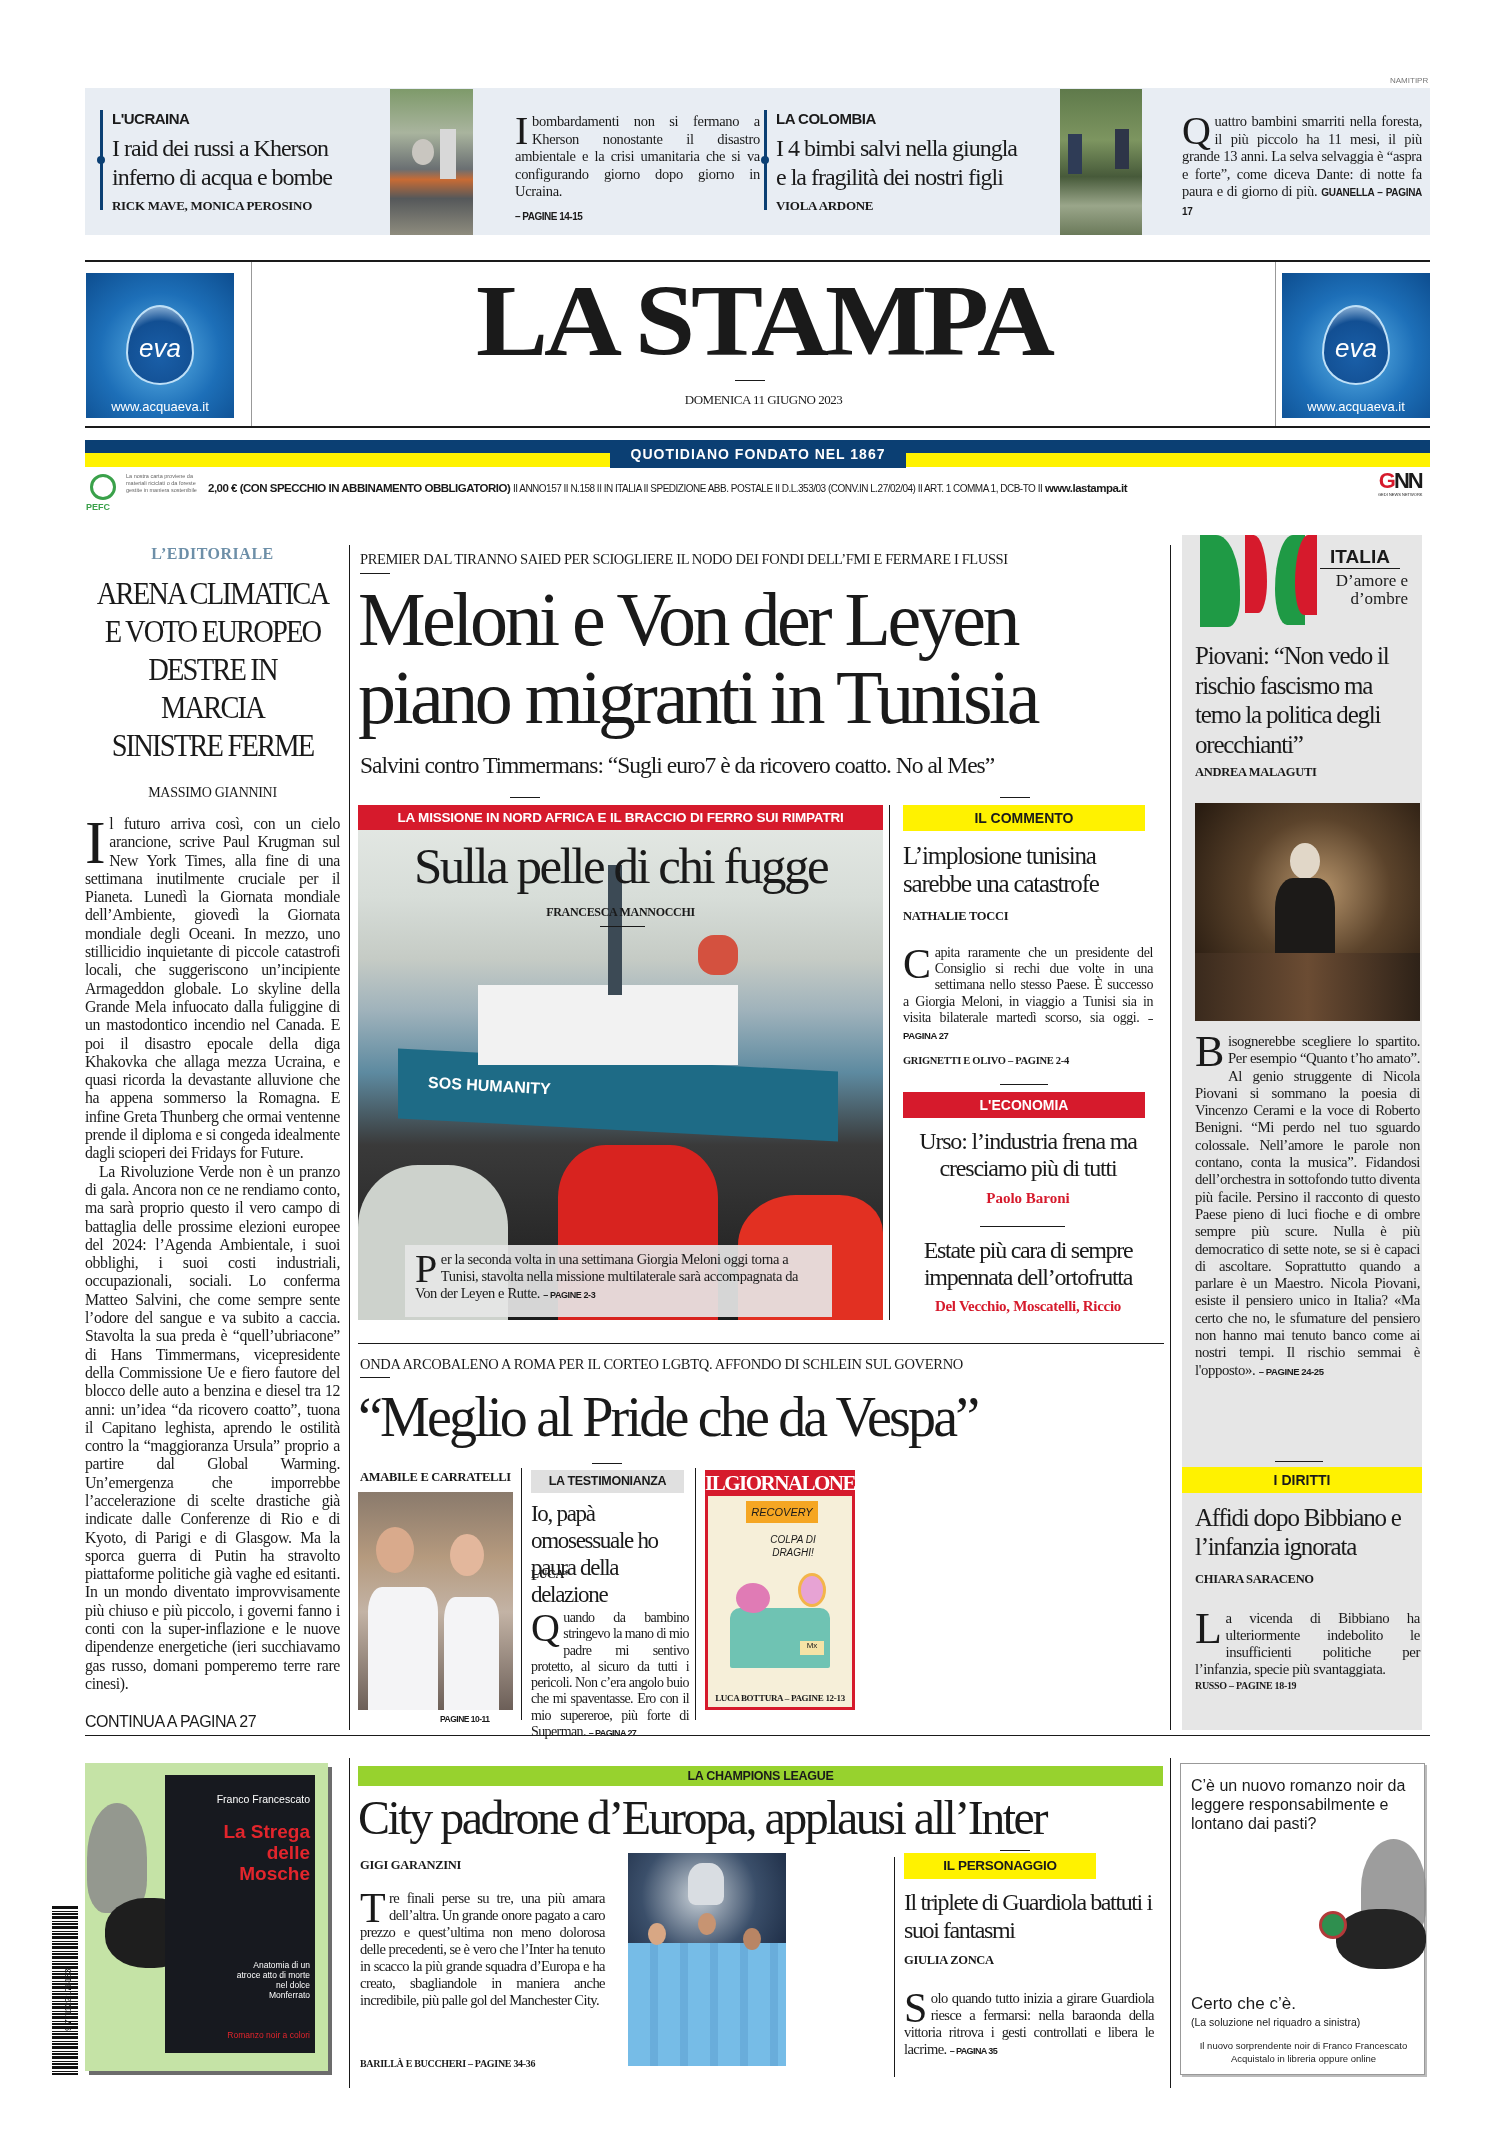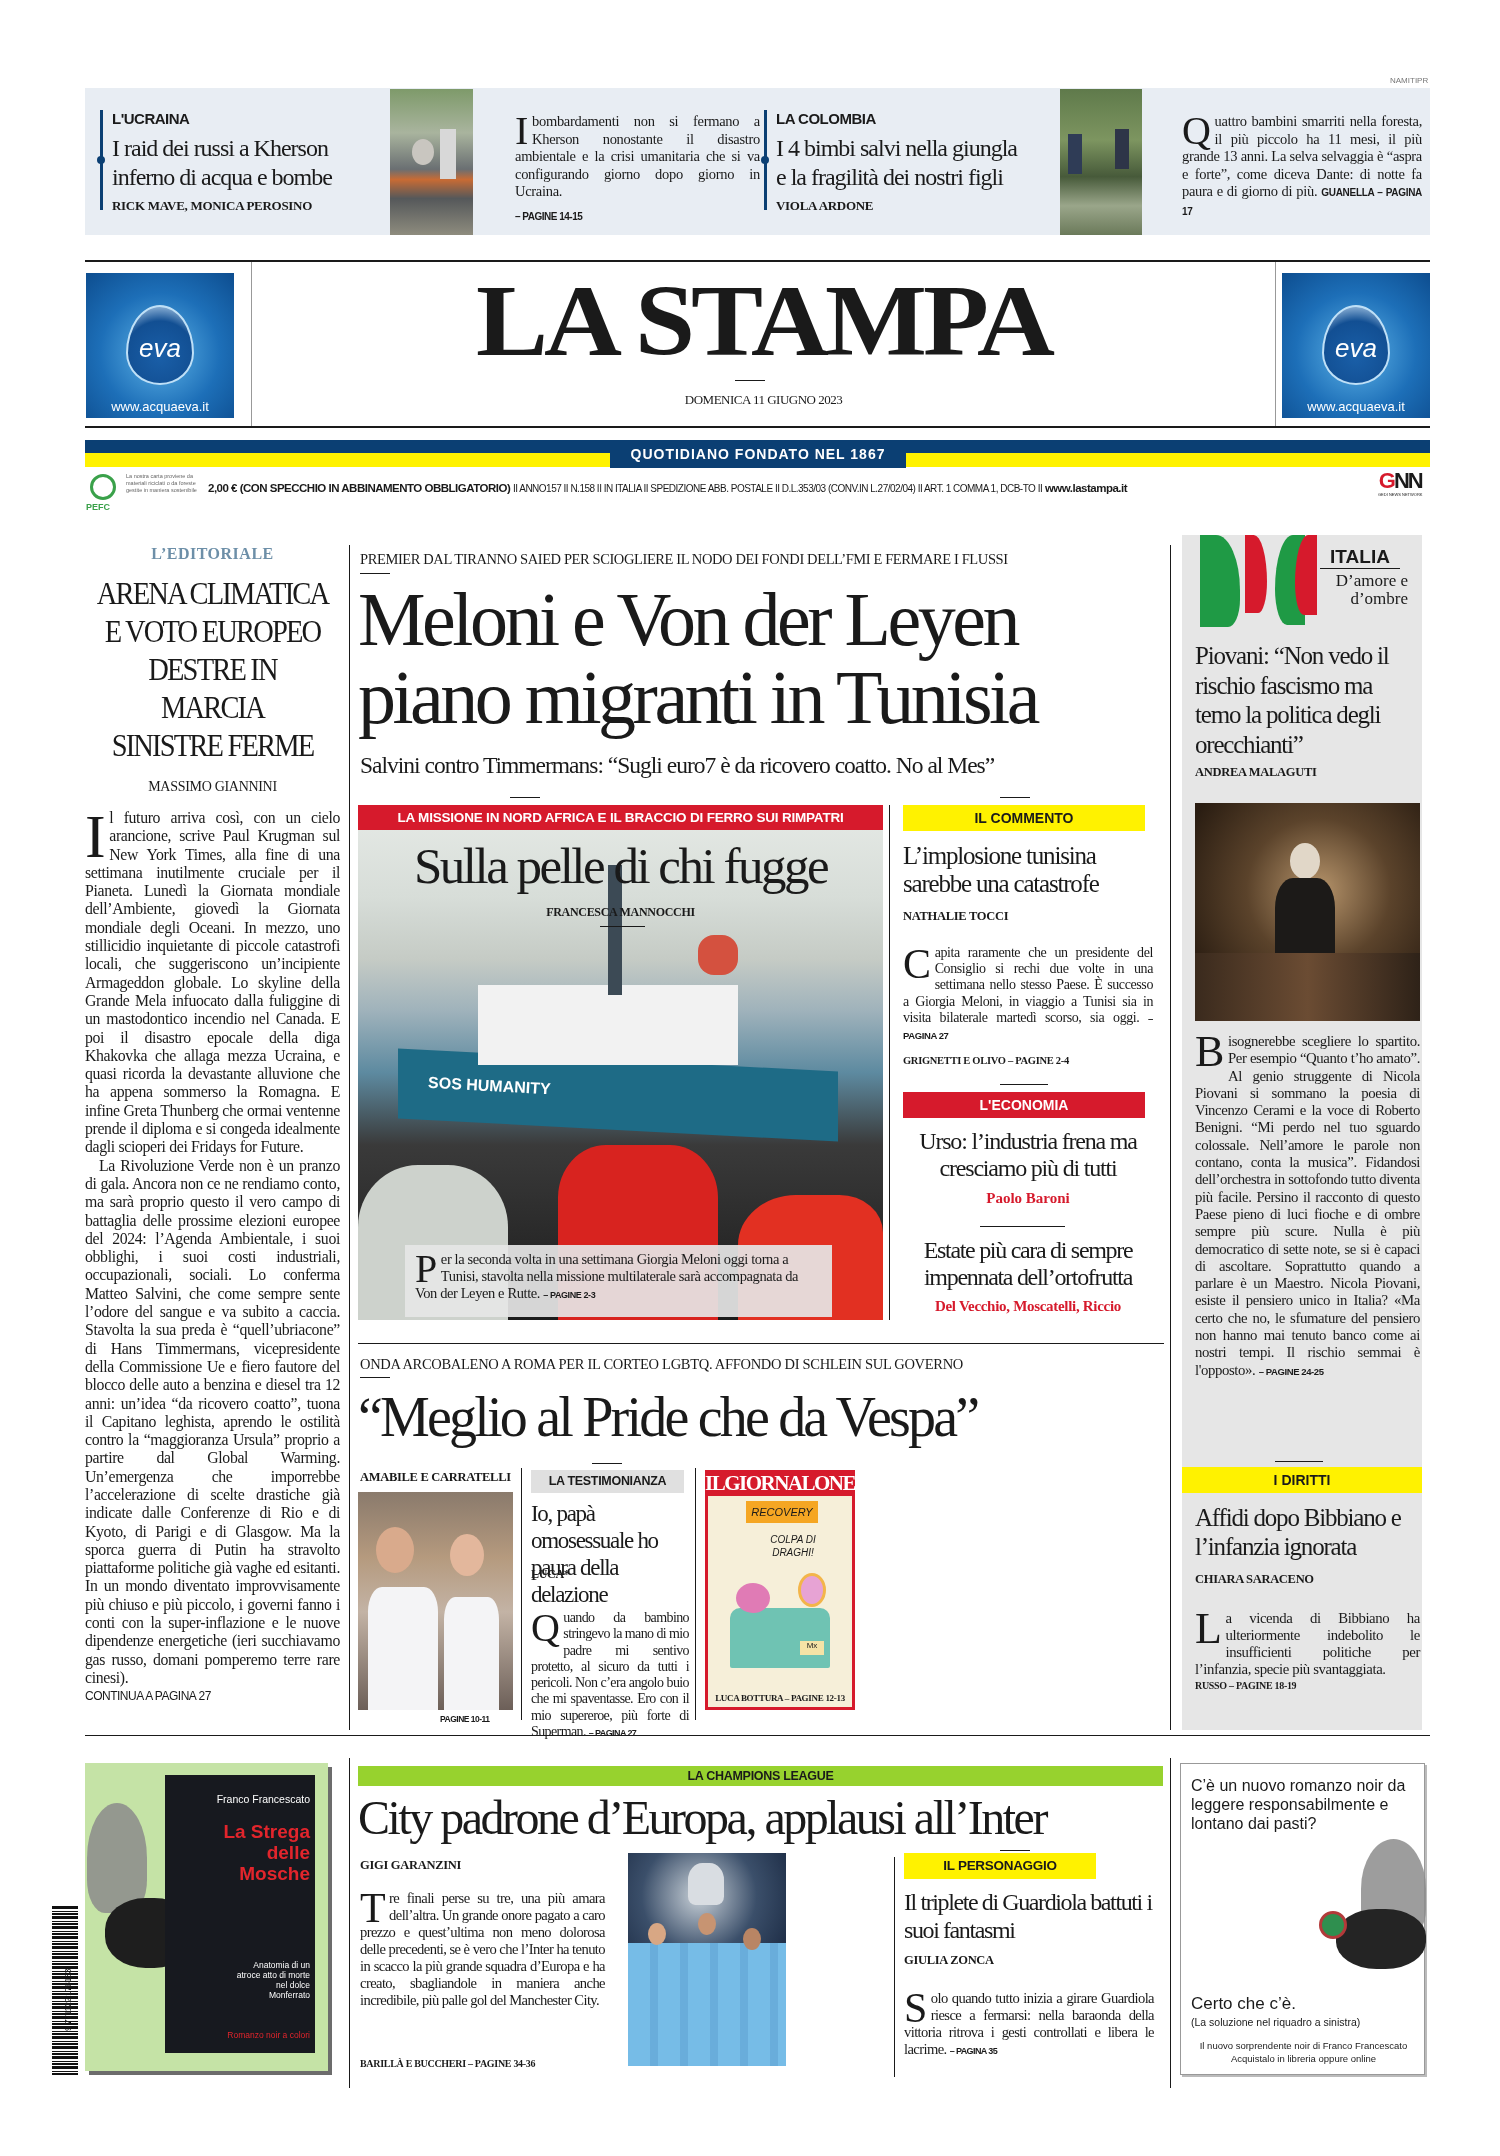--- a/index.html
+++ b/index.html
@@ -103,26 +103,26 @@
 </div>
 
 <div class="abs" style="left:85px;top:545px;width:255px;height:1175px">
   <div class="serif" style="text-align:center;font-size:16px;font-weight:bold;color:#6d8fa8;letter-spacing:0.5px">L’EDITORIALE</div>
   <div class="serif" style="margin-top:12px;text-align:center;font-size:31px;line-height:38px;letter-spacing:-2px;transform:scaleX(0.92)">
     <div>ARENA CLIMATICA</div>
     <div>E VOTO EUROPEO</div>
     <div>DESTRE IN MARCIA</div>
     <div>SINISTRE FERME</div>
   </div>
-  <div class="serif" style="margin-top:14px;text-align:center;font-size:14px;letter-spacing:-0.3px">MASSIMO GIANNINI</div>
+  <div class="serif" style="margin-top:20px;text-align:center;font-size:14px;letter-spacing:-0.3px">MASSIMO GIANNINI</div>
   <div class="serif just" style="margin-top:14px;font-size:15.8px;line-height:18.3px;letter-spacing:-0.35px">
     <p><span class="dropcap" style="font-size:62px;line-height:50px;margin-top:2px">I</span><span>l futuro arriva così, con un cielo arancione, scrive Paul Krugman sul New York Times, alla fine di una settimana inutilmente cruciale per il Pianeta. Lunedì la Giornata mondiale dell’Ambiente, giovedì la Giornata mondiale degli Oceani. In mezzo, uno stillicidio inquietante di piccole catastrofi locali, che suggeriscono un’incipiente Armageddon globale. Lo skyline della Grande Mela infuocato dalla fuliggine di un mastodontico incendio nel Canada. E poi il disastro epocale della diga Khakovka che allaga mezza Ucraina, e quasi ricorda la devastante alluvione che ha appena sommerso la Romagna. E infine Greta Thunberg che ormai ventenne prende il diploma e si congeda idealmente dagli scioperi dei Fridays for Future.</span></p>
     <p style="text-indent:14px">La Rivoluzione Verde non è un pranzo di gala. Ancora non ce ne rendiamo conto, ma sarà proprio questo il vero campo di battaglia delle prossime elezioni europee del 2024: l’Agenda Ambientale, i suoi obblighi, i suoi costi industriali, occupazionali, sociali. Lo conferma Matteo Salvini, che come sempre sente l’odore del sangue e va subito a caccia. Stavolta la sua preda è “quell’ubriacone” di Hans Timmermans, vicepresidente della Commissione Ue e fiero fautore del blocco delle auto a benzina e diesel tra 12 anni: un’idea “da ricovero coatto”, tuona il Capitano leghista, aprendo le ostilità contro la “maggioranza Ursula” proprio a partire dal Global Warming. Un’emergenza che imporrebbe l’accelerazione di scelte drastiche già indicate dalle Conferenze di Rio e di Kyoto, di Parigi e di Glasgow. Ma la sporca guerra di Putin ha stravolto piattaforme politiche già vaghe ed esitanti. In un mondo diventato improvvisamente più chiuso e più piccolo, i governi fanno i conti con la super-inflazione e le nuove dipendenze energetiche (ieri succhiavamo gas russo, domani pomperemo terre rare cinesi).</p>
   </div>
-  <div class="cond" style="margin-top:2px;font-size:12px">CONTINUA A PAGINA 27</div>
+  <div class="cond" style="margin-top:20px;font-size:16px">CONTINUA A PAGINA 27</div>
 </div>
 <div class="vline" style="left:349px;top:545px;height:1185px"></div>
 
 <div class="abs serif" style="left:360px;top:551px;width:805px;font-size:14.5px;letter-spacing:-0.4px;white-space:nowrap">PREMIER DAL TIRANNO SAIED PER SCIOGLIERE IL NODO DEI FONDI DELL’FMI E FERMARE I FLUSSI</div>
 <div class="abs rule-short" style="left:360px;top:573px;width:30px;height:1px"></div>
 <div class="abs serif" style="left:358px;top:580px;width:815px;font-size:76px;line-height:78px;letter-spacing:-3.5px;white-space:nowrap">
   <div>Meloni e Von der Leyen</div>
   <div>piano migranti in Tunisia</div>
 </div>
 <div class="abs serif" style="left:360px;top:752px;width:815px;font-size:23.5px;letter-spacing:-1px;white-space:nowrap">Salvini contro Timmermans: “Sugli euro7 è da ricovero coatto. No al Mes”</div>

